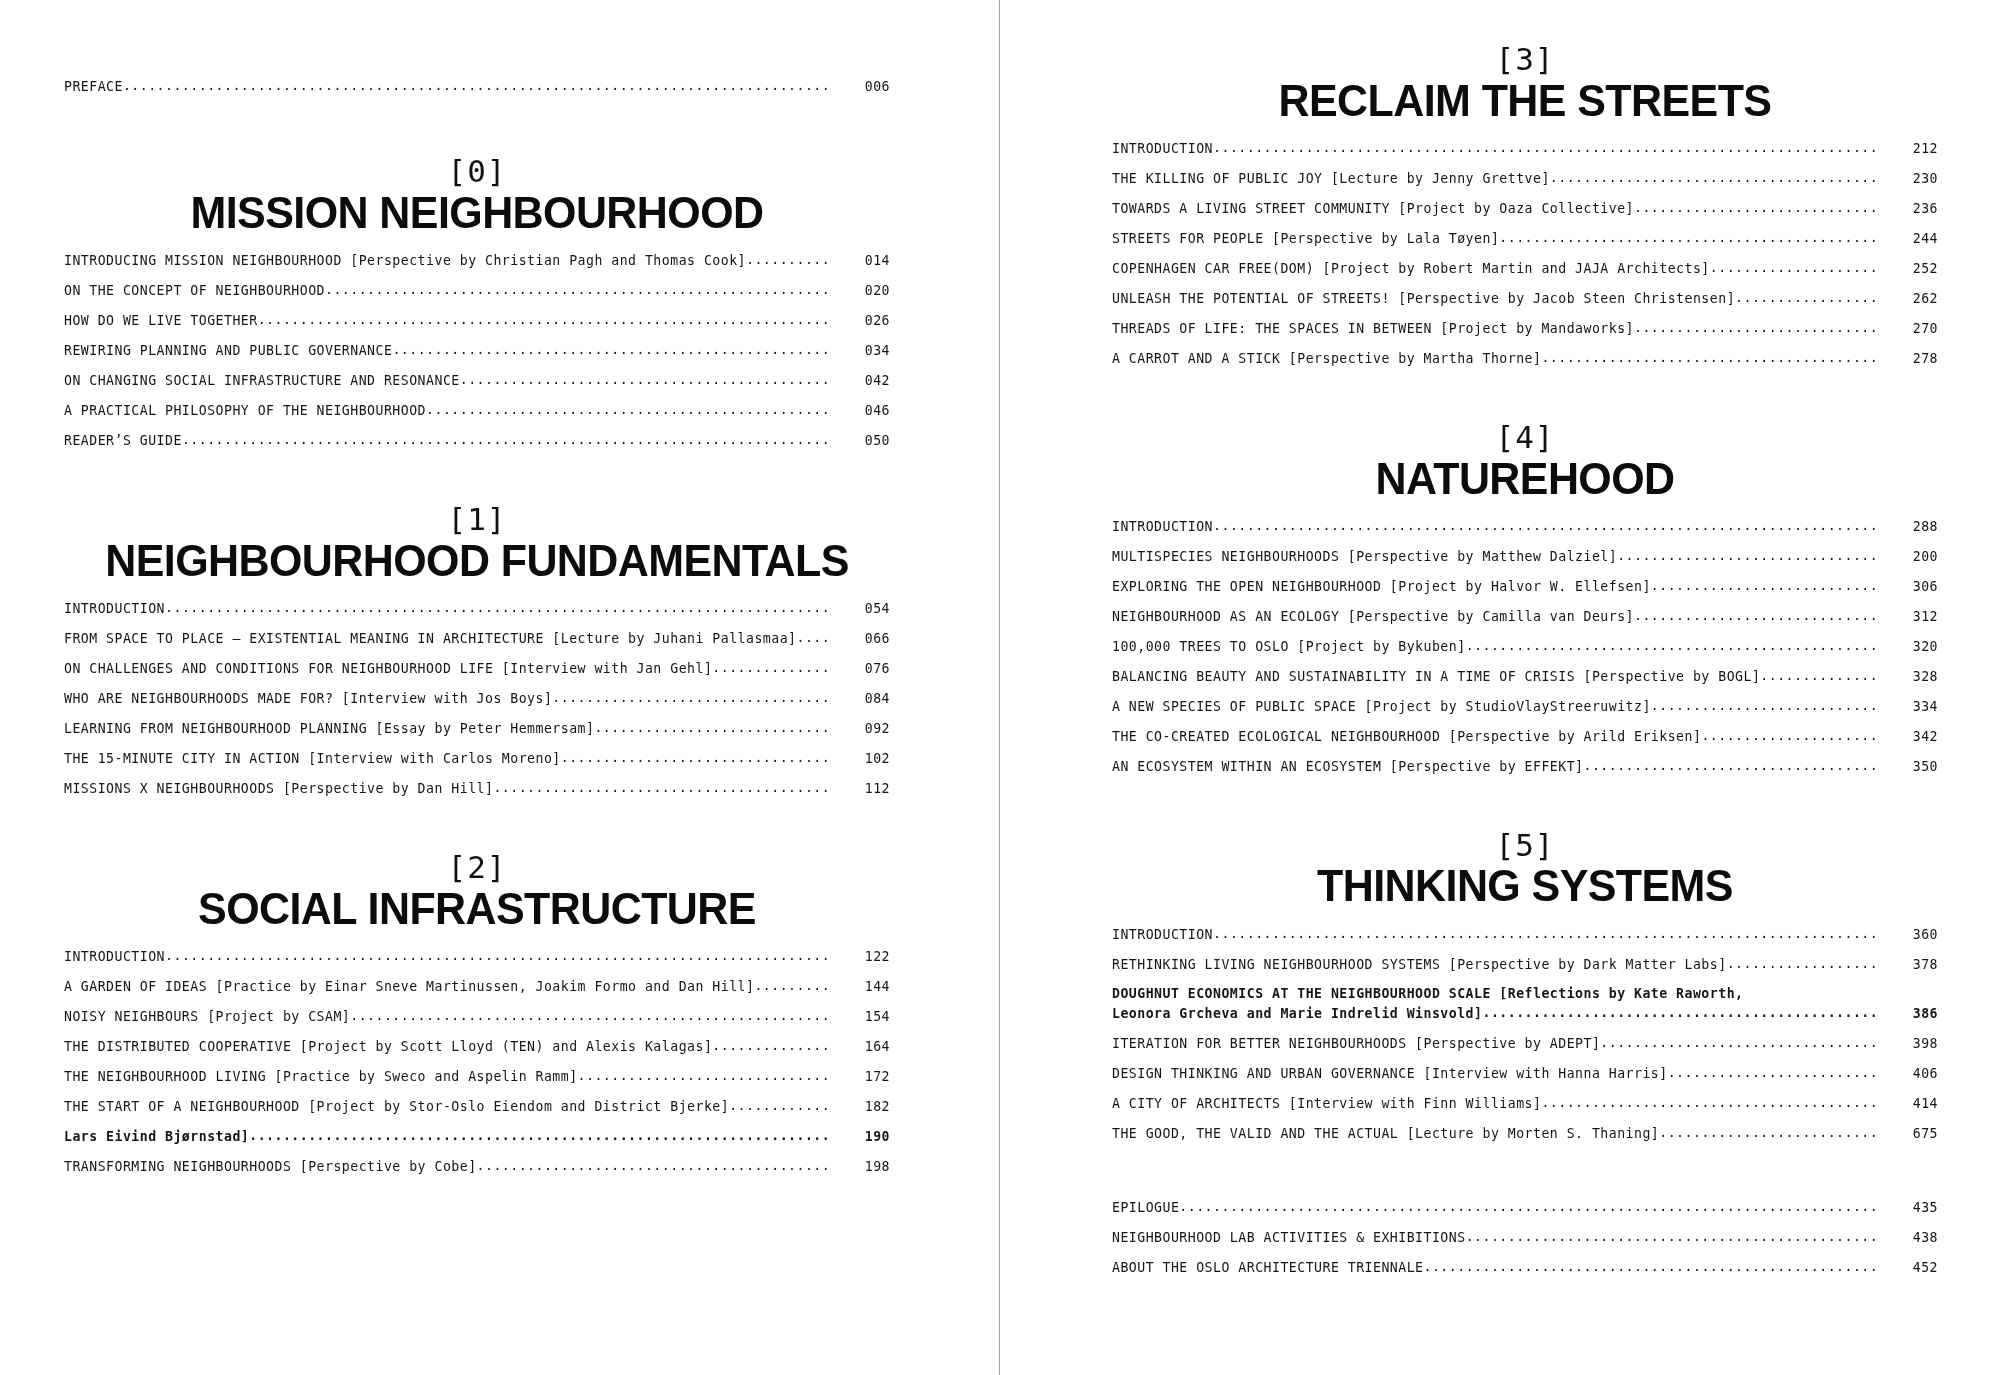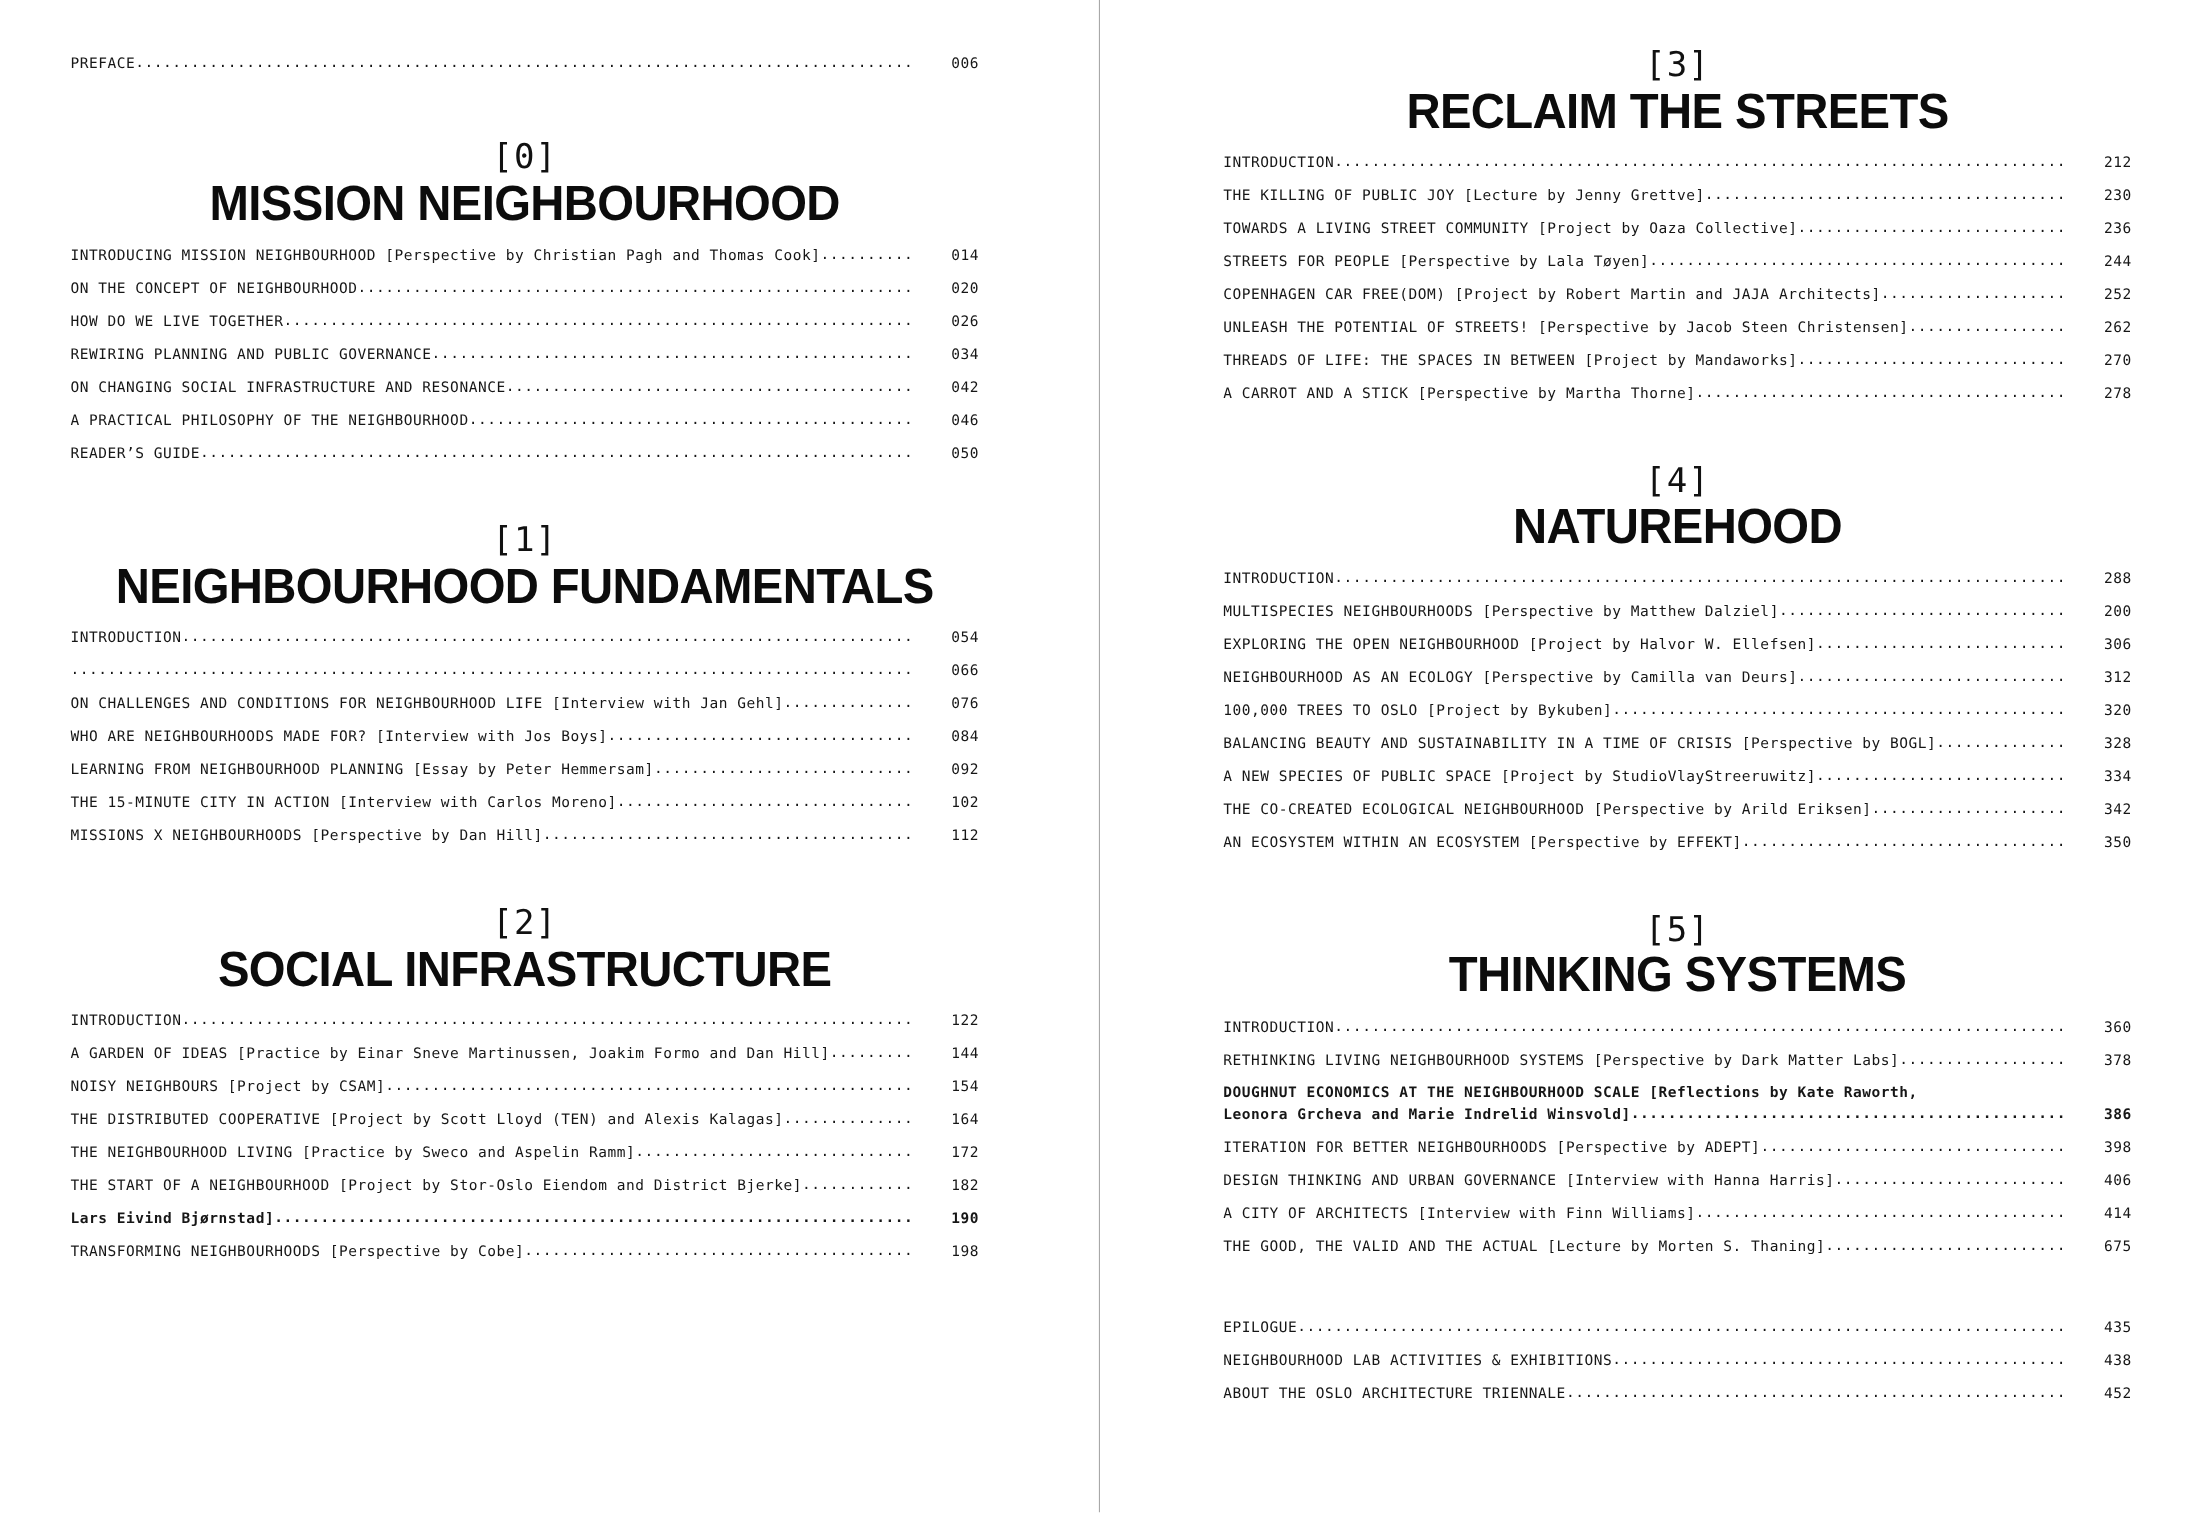--- a/index.html
+++ b/index.html
@@ -31,21 +31,21 @@
     height: 1375px;
     background: #a8a8a8;
   }
 
   .page {
     box-sizing: border-box;
     width: 1000px;
     height: 1375px;
     position: relative;
   }
-  .page-left  { padding: 50px 110px 0 64px; }
+  .page-left  { padding: 78px 110px 0 64px; }
   .page-right { padding: 42px 62px 0 112px; }
 
   
   .section-head {
     text-align: center;
     margin: 0;
   }
   .section-num {
     font-family: "DejaVu Sans Mono", "Liberation Mono", monospace;
     font-size: 31px;
@@ -185,20 +185,21 @@
             <div class="section-num">[1]</div>
             <div class="section-title">NEIGHBOURHOOD FUNDAMENTALS</div>
           </div>
           <div class="gap-after-head"></div>
           <div class="toc-row">
             <span class="toc-label">INTRODUCTION</span>
             <span class="toc-dots">............................................................................................................................................................................................................................</span>
             <span class="toc-page">054</span>
           </div>
           <div class="toc-row">
+            <span class="toc-label">FROM SPACE TO PLACE — EXISTENTIAL MEANING IN ARCHITECTURE [Lecture by Juhani Pallasmaa]</span>
             <span class="toc-dots">............................................................................................................................................................................................................................</span>
             <span class="toc-page">066</span>
           </div>
           <div class="toc-row">
             <span class="toc-label">ON CHALLENGES AND CONDITIONS FOR NEIGHBOURHOOD LIFE [Interview with Jan Gehl]</span>
             <span class="toc-dots">............................................................................................................................................................................................................................</span>
             <span class="toc-page">076</span>
           </div>
           <div class="toc-row">
             <span class="toc-label">WHO ARE NEIGHBOURHOODS MADE FOR? [Interview with Jos Boys]</span>

